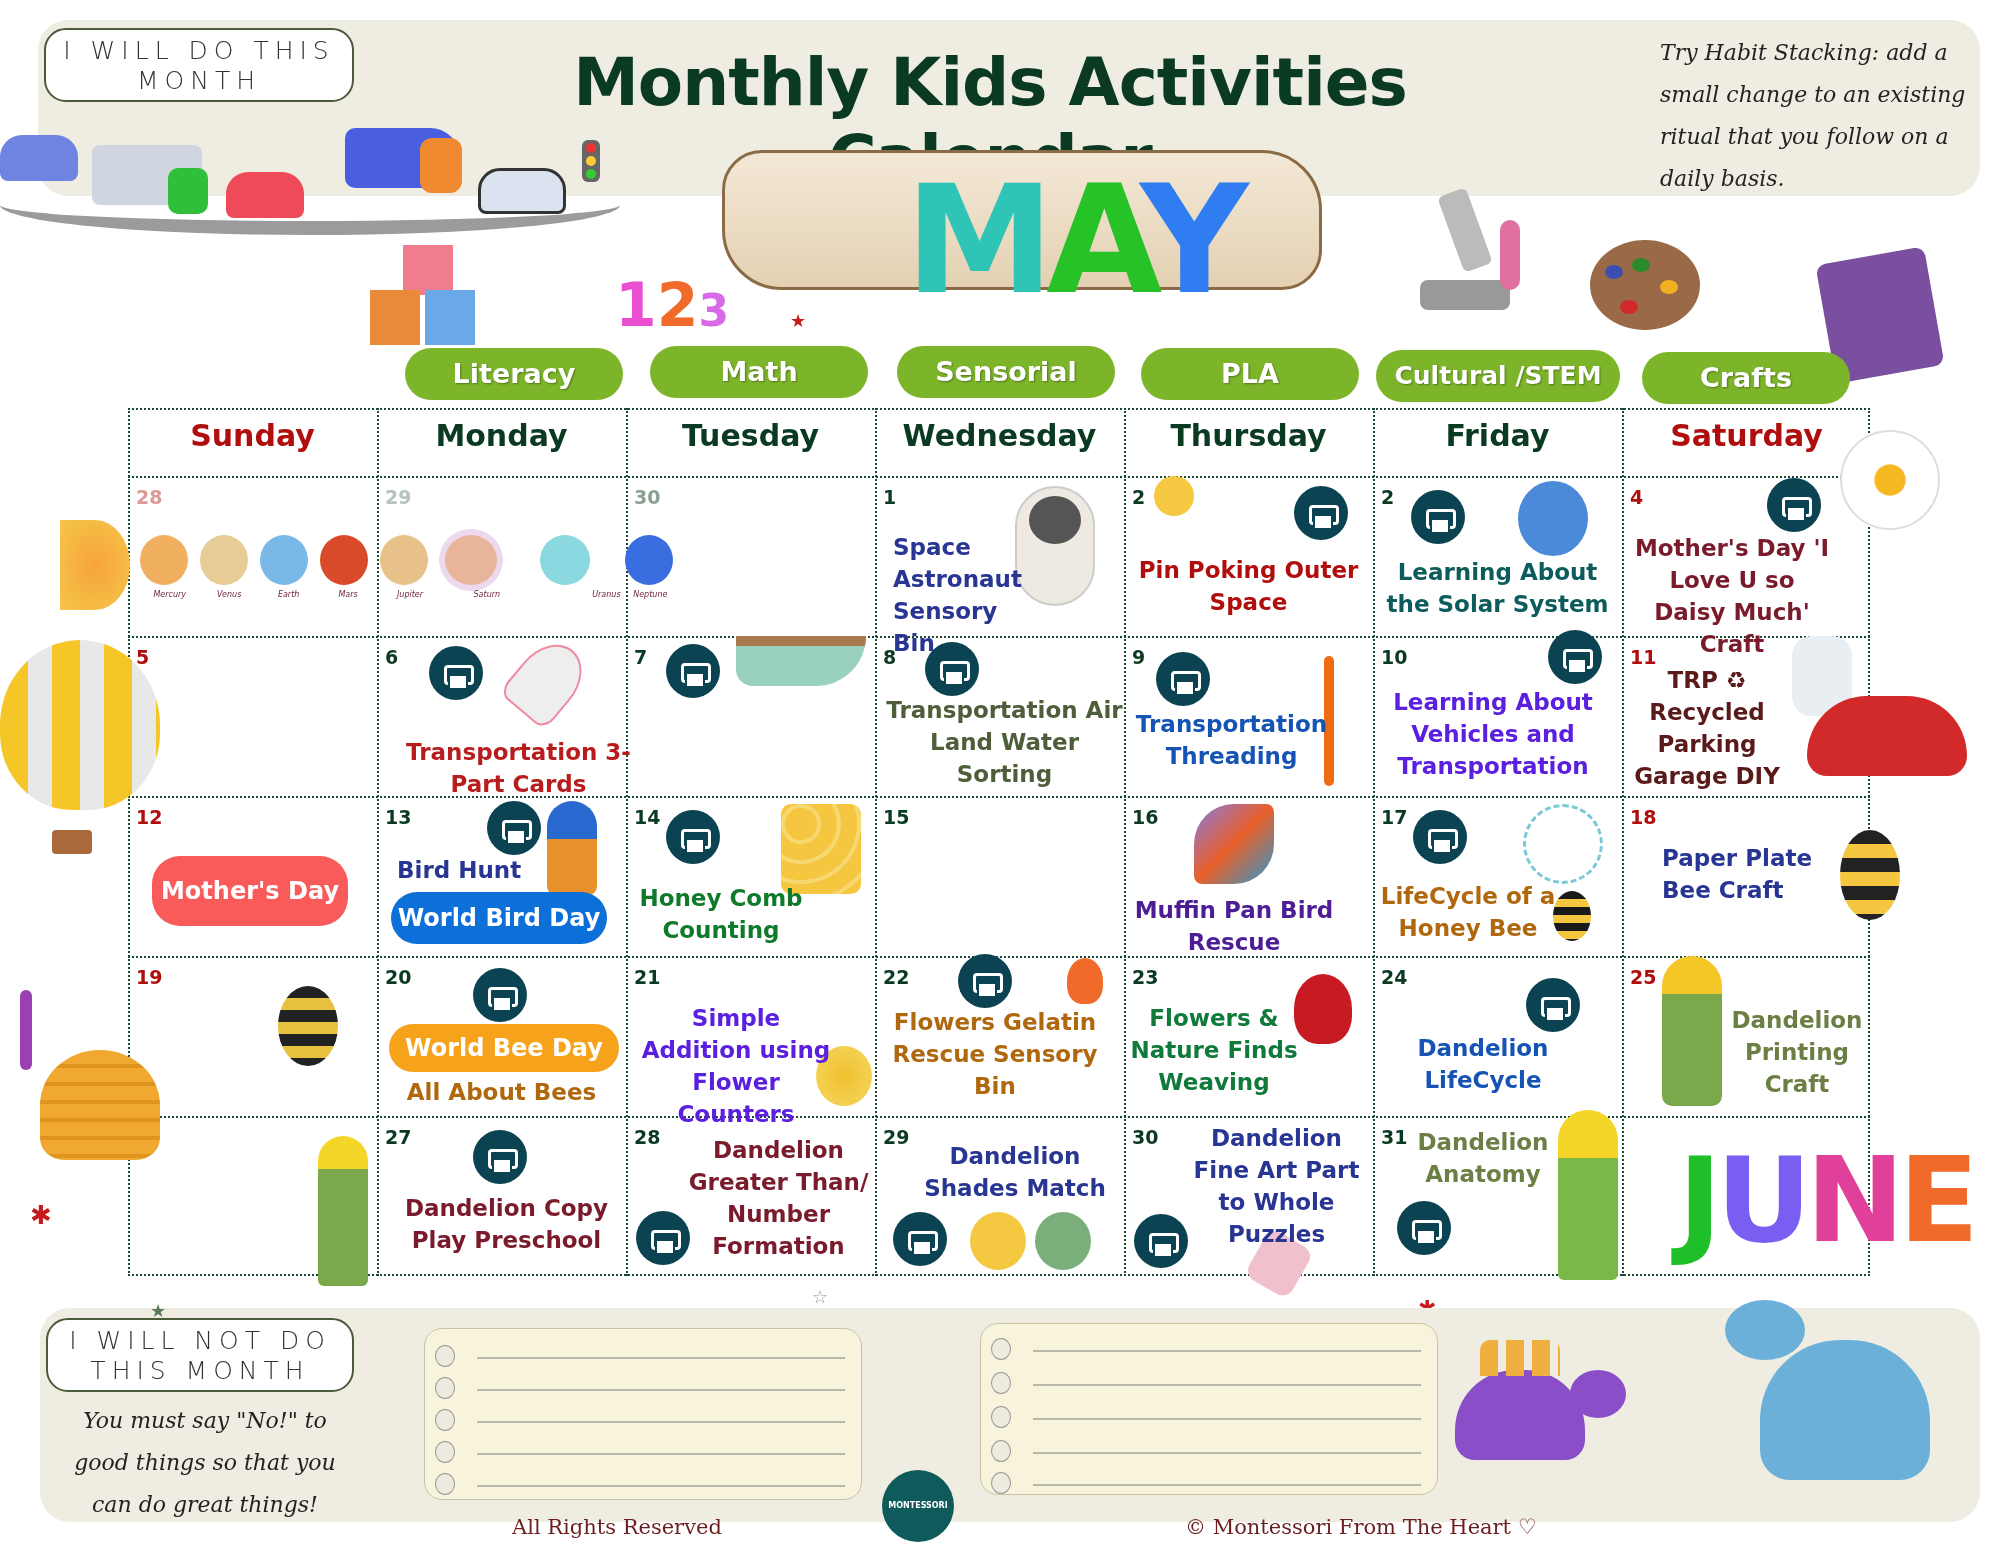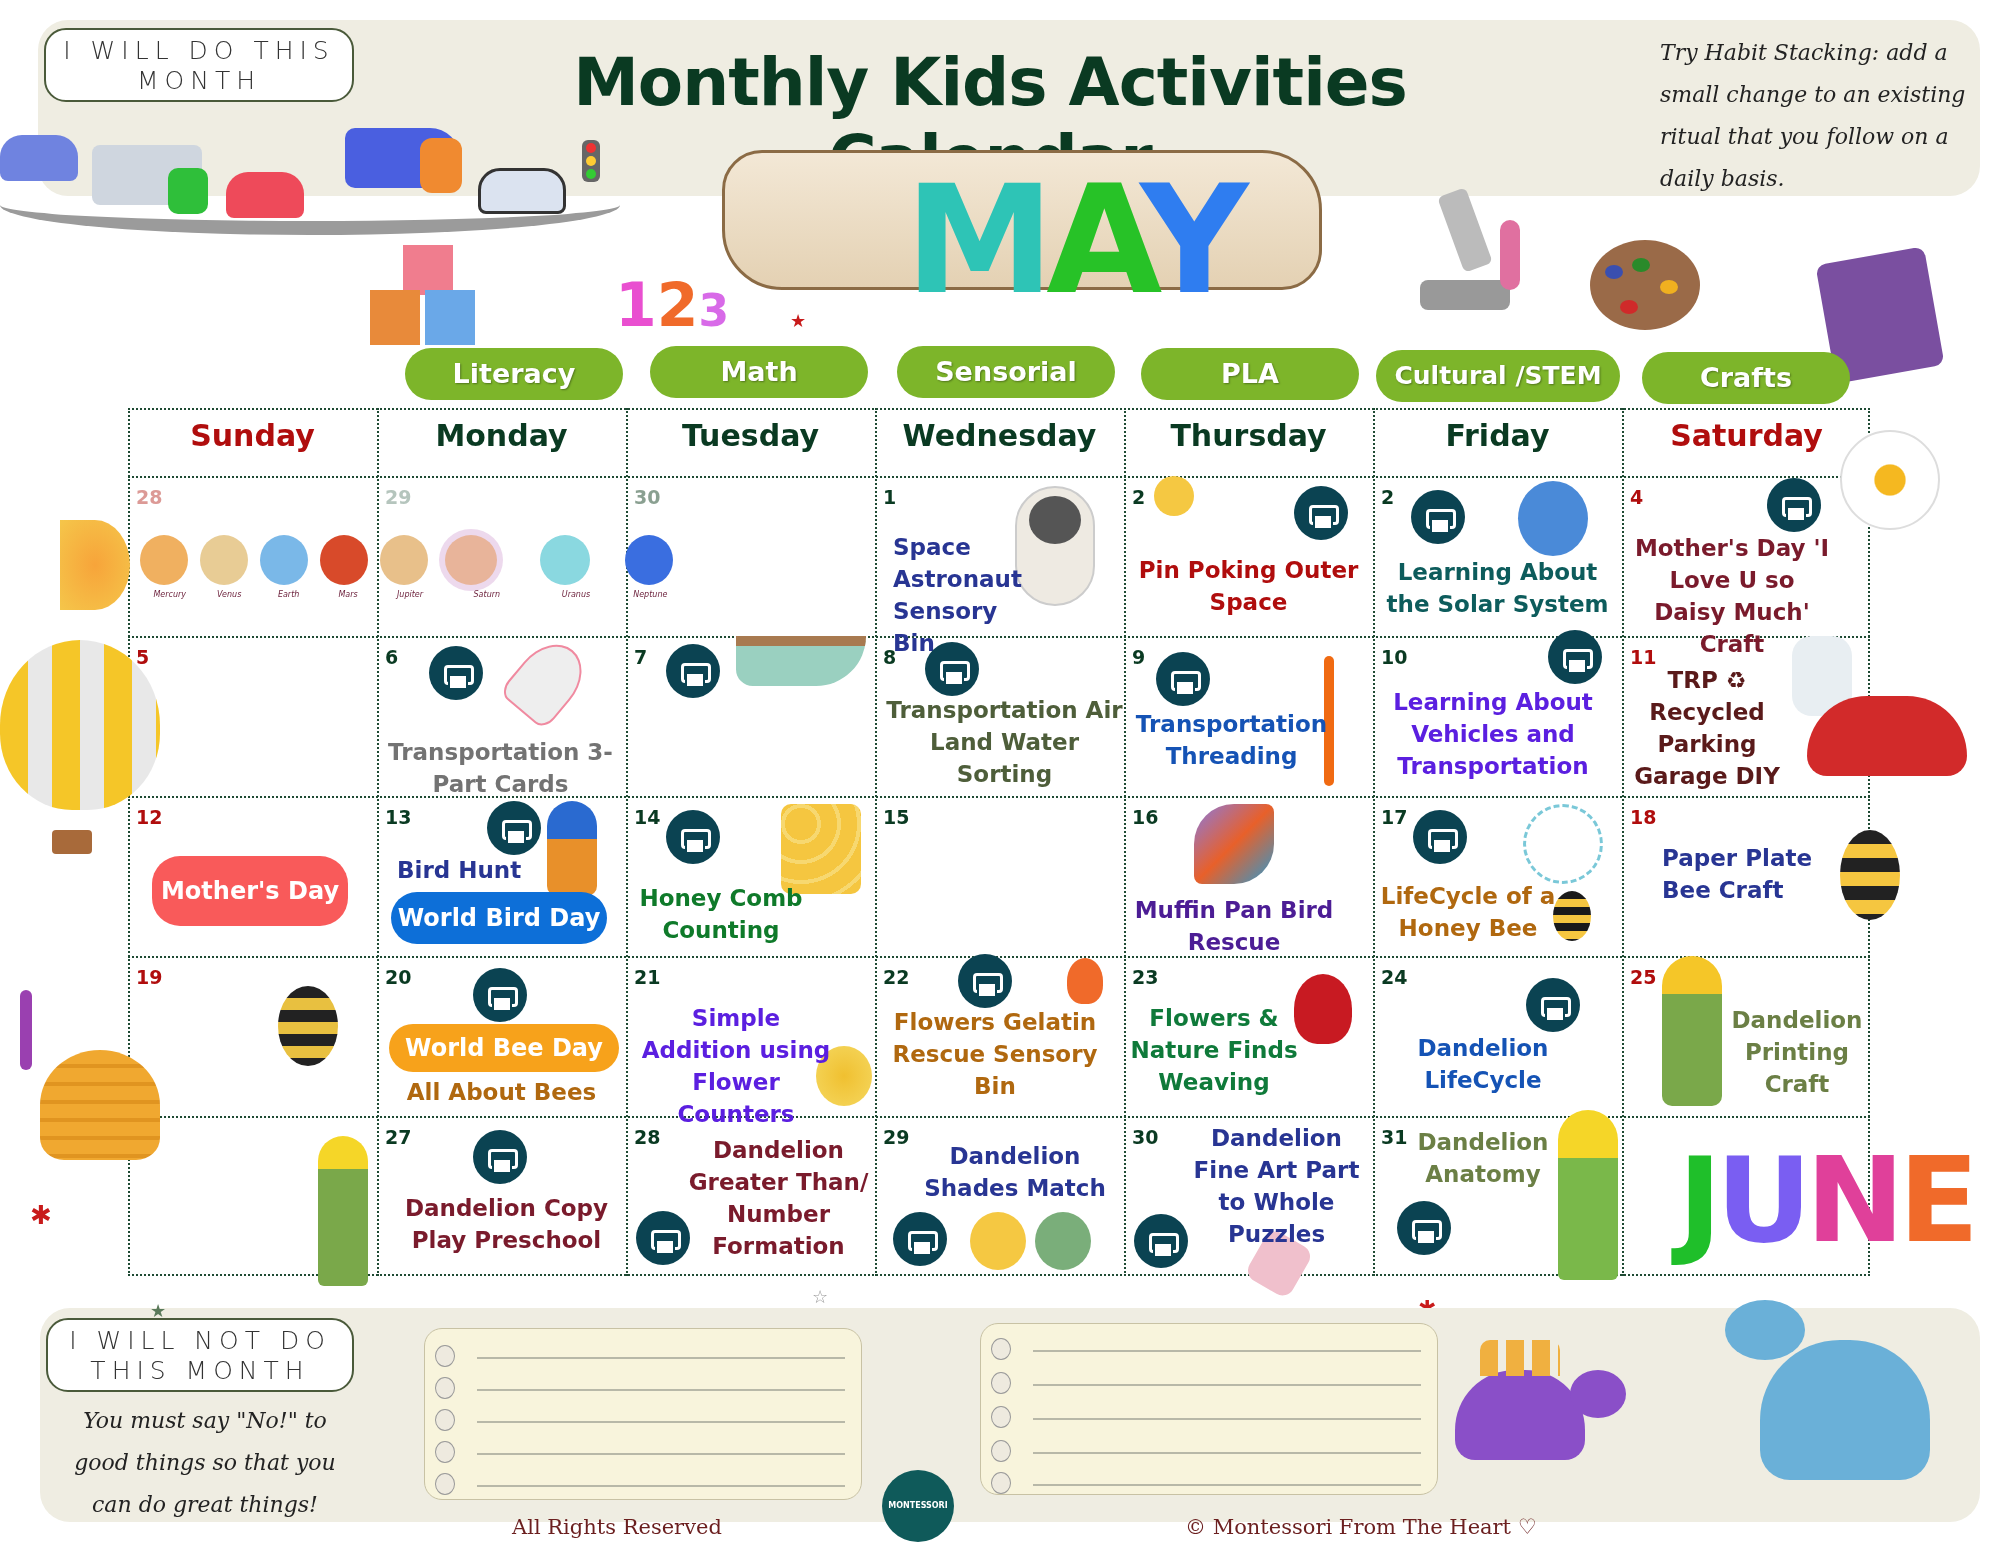--- a/index.html
+++ b/index.html
@@ -154,21 +154,21 @@
   <div class="abs deco-circle" style="left:305px;top:0;width:52px;height:50px;background:#e8b49a;box-shadow:0 0 0 6px rgba(220,180,220,0.5);"></div>
   <div class="abs deco-circle" style="left:400px;top:0;width:50px;height:50px;background:#8ad8e0;"></div>
   <div class="abs deco-circle" style="left:485px;top:0;width:48px;height:50px;background:#3a6ee0;"></div>
   <div class="abs" style="left:0;top:55px;width:540px;font-size:8px;font-style:italic;color:#6b1f3a;display:flex;">
     <span style="width:60px;text-align:center;">Mercury</span>
     <span style="width:60px;text-align:center;">Venus</span>
     <span style="width:60px;text-align:center;">Earth</span>
     <span style="width:60px;text-align:center;">Mars</span>
     <span style="width:65px;text-align:center;">Jupiter</span>
     <span style="width:90px;text-align:center;">Saturn</span>
-    <span style="width:90px;text-align:center;">Uranus</span>
+    <span style="width:90px;text-align:right;">Uranus</span>
     <span style="width:60px;text-align:center;">Neptune</span>
   </div>
 </div>
 
 <div class="abs cell" style="left:875px;top:476px;">
   <span class="daynum">1</span>
   <div class="abs deco-circle" style="left:140px;top:10px;width:80px;height:120px;background:#eeeae2;border-radius:40px;border:2px solid #ccc;">
       <div class="abs deco-circle" style="left:12px;top:8px;width:52px;height:48px;background:#555;"></div>
     </div>
   <div class="activity" style="left:18px;top:55px;width:120px;text-align:left;color:#283593;">Space Astronaut Sensory Bin</div>
@@ -195,21 +195,21 @@
 <div class="abs cell" style="left:128px;top:636px;">
     <span class="daynum red">5</span>
   </div>
 <div class="abs" style="left:0;top:640px;width:160px;height:170px;background:repeating-linear-gradient(90deg,#f5c628 0 28px,#e8e8e8 28px 52px);border-radius:50% 50% 45% 45%;"></div>
 <div class="abs" style="left:52px;top:830px;width:40px;height:24px;background:#a86a3a;border-radius:4px;"></div>
 
 <div class="abs cell" style="left:377px;top:636px;">
   <span class="daynum">6</span>
   <div class="printer" style="left:52px;top:10px;"></div>
   <div class="abs" style="left:140px;top:5px;width:60px;height:80px;background:#eee;border:2px solid #f08aa0;border-radius:50% 50% 20% 20%;transform:rotate(40deg);"></div>
-  <div class="activity" style="left:4px;top:100px;width:239px;color:#737373;">Transportation 3-Part Cards</div>
+  <div class="activity" style="left:22px;top:100px;width:239px;color:#b91c1c;">Transportation 3-Part Cards</div>
 </div>
 <div class="abs cell" style="left:626px;top:636px;">
   <span class="daynum">7</span>
   <div class="printer" style="left:40px;top:8px;"></div>
   <div class="abs" style="left:110px;top:0;width:130px;height:50px;background:#9ad0c0;border-radius:0 0 60px 20px;border-top:10px solid #a87a50;"></div>
 </div>
 <div class="abs cell" style="left:875px;top:636px;">
   <span class="daynum">8</span>
   <div class="printer" style="left:50px;top:6px;"></div>
   <div class="activity" style="left:10px;top:58px;width:239px;color:#4e5e3a;">Transportation Air Land Water Sorting</div>

